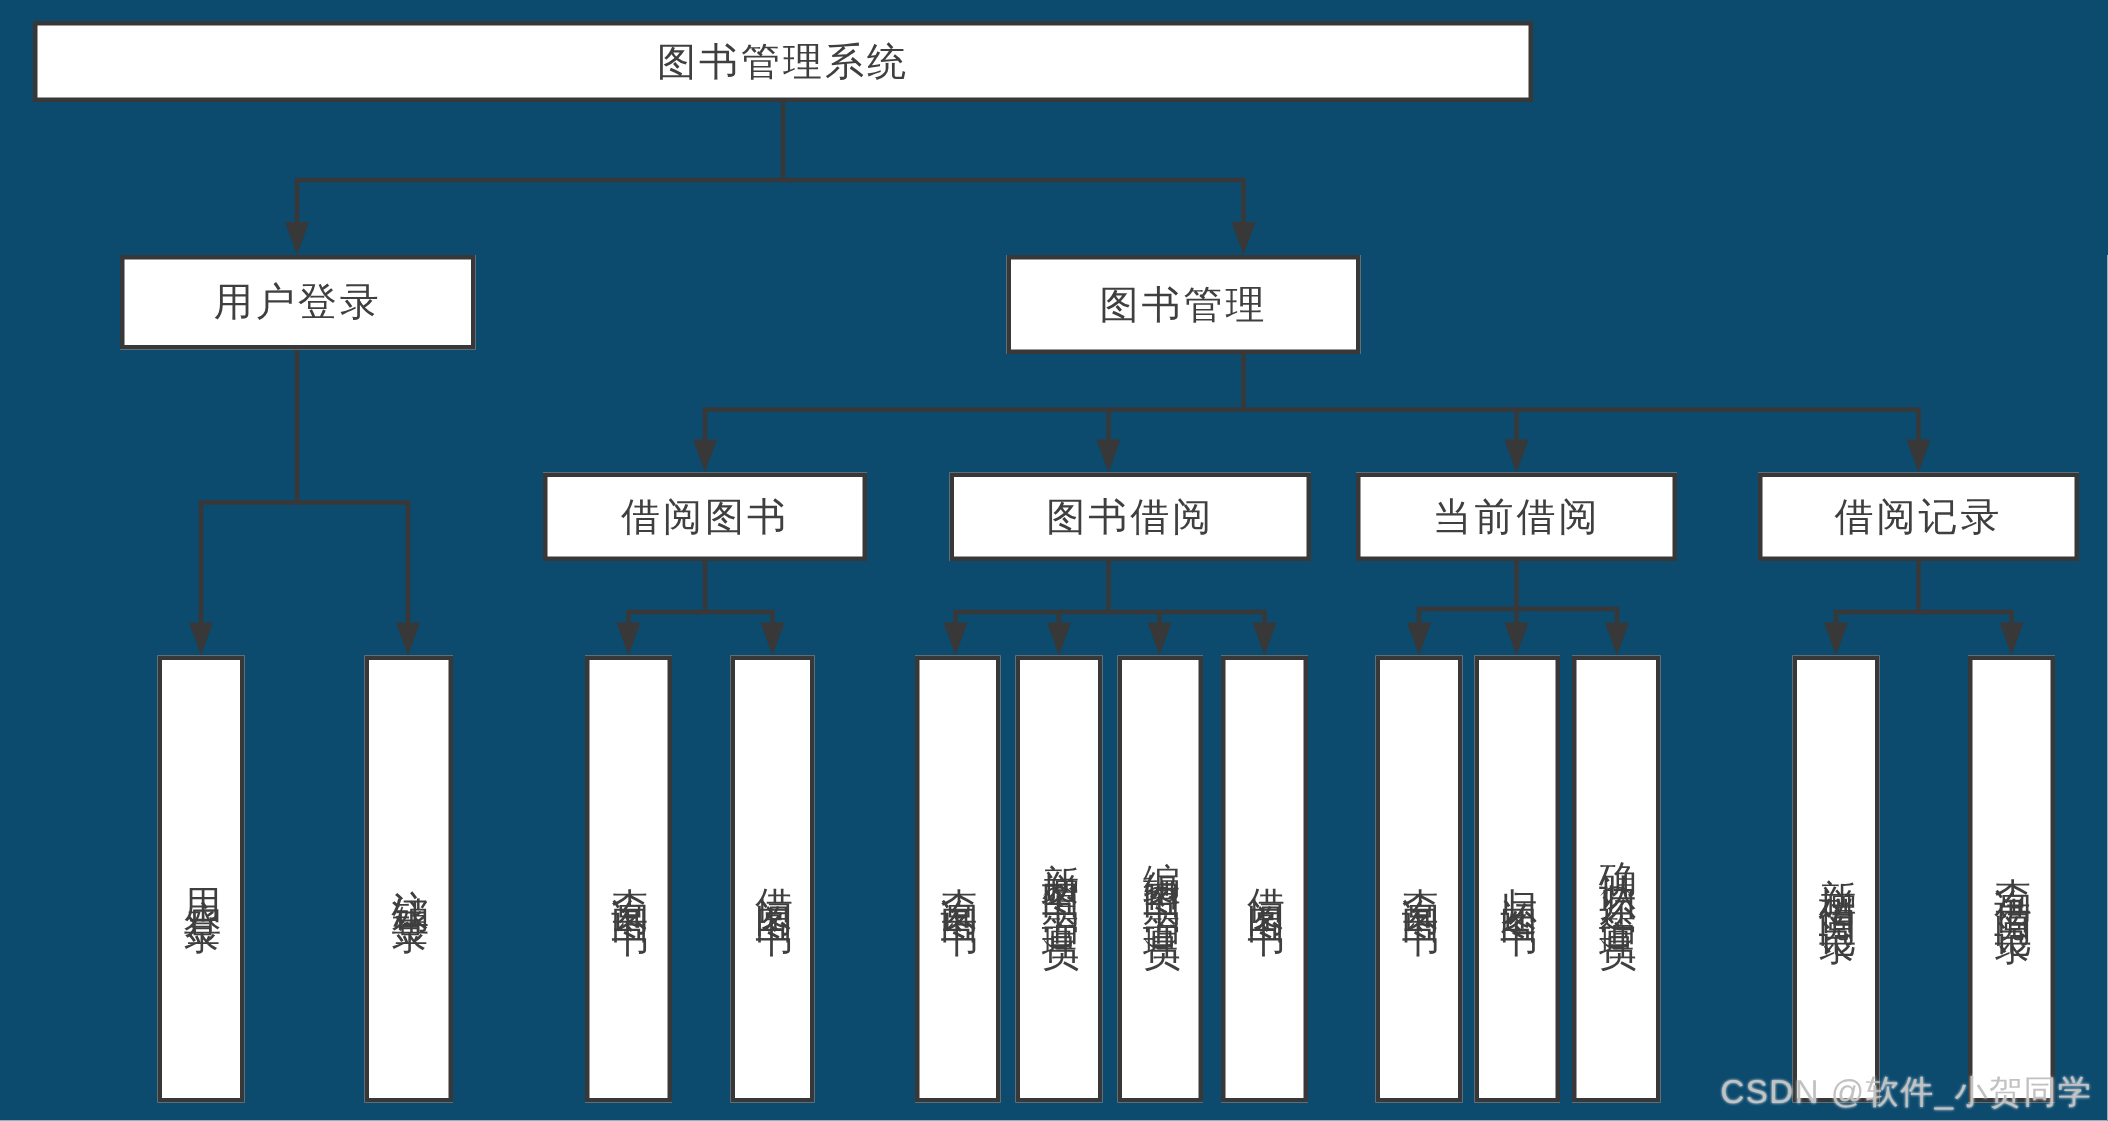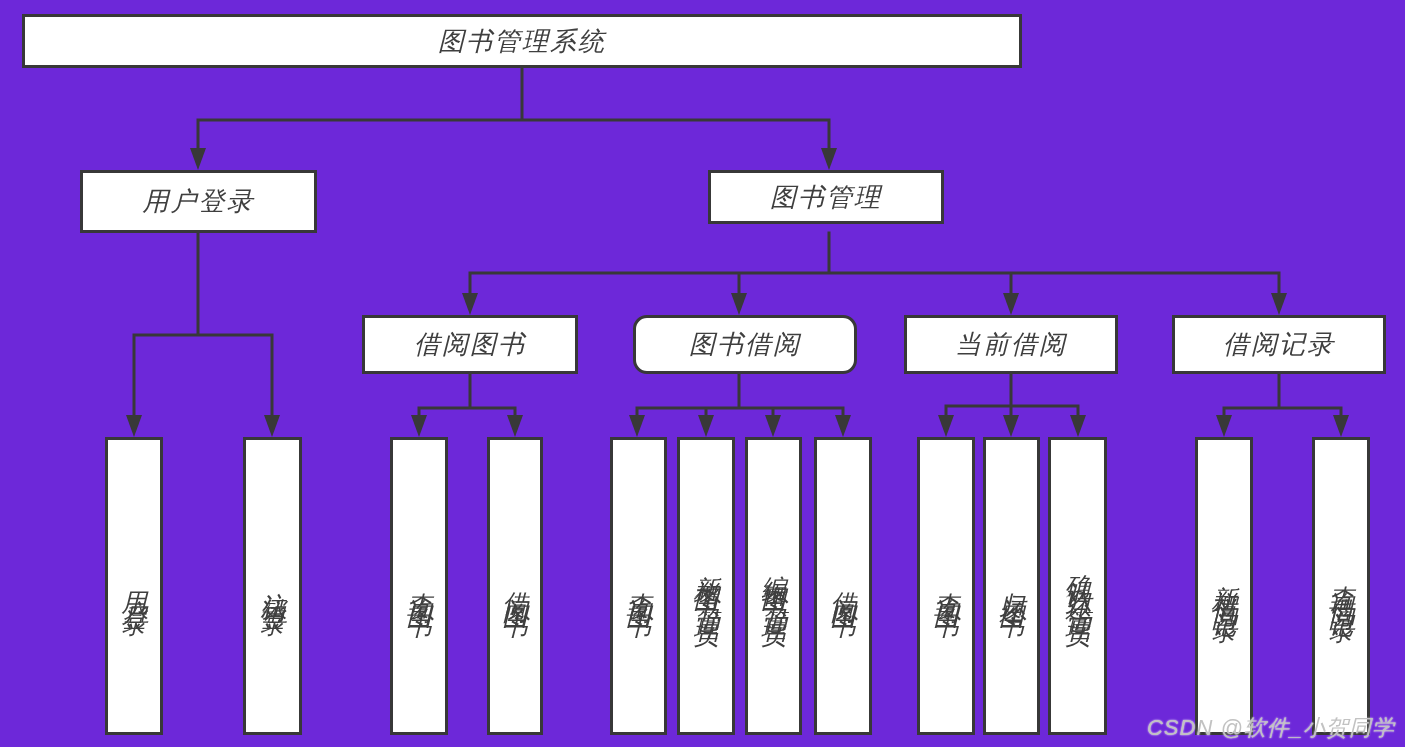--- a/index.html
+++ b/index.html
@@ -1,22 +1,21 @@
 <!DOCTYPE html>
 <html><head>
 <meta charset="utf-8">
 <style>
   html,body{margin:0;padding:0;background:#ffffff;}
   .stage{
     position:relative;
     width:1405px;height:747px;
-    background:#6d28d9;
+    background:#0c4a6e;
     font-family:"Liberation Sans","DejaVu Sans",sans-serif;
     overflow:hidden;
-    font-style:italic;
   }
   .stage svg{position:absolute;left:0;top:0;}
   .box{
     position:absolute;
     box-sizing:border-box;
     border:3px solid #383838;
     background:#ffffff;
     color:#3f3f3f;
     display:flex;
     align-items:center;
@@ -85,24 +84,24 @@
       <polygon points="1003,415 1019,415 1011,437"></polygon>
       <polygon points="1070,415 1086,415 1078,437"></polygon>
       <polygon points="1216,415 1232,415 1224,437"></polygon>
       <polygon points="1333,415 1349,415 1341,437"></polygon>
     </g>
   </svg>
 
   <div class="box" style="left:22px;top:14px;width:1000px;height:54px;">图书管理系统</div>
 
   <div class="box" style="left:80px;top:170px;width:237px;height:63px;">用户登录</div>
-  <div class="box" style="left:708px;top:170px;width:236px;height:54px;">图书管理</div>
+  <div class="box" style="left:671px;top:170px;width:236px;height:66px;">图书管理</div>
 
   <div class="box" style="left:362px;top:315px;width:216px;height:59px;">借阅图书</div>
-  <div class="box" style="left:633px;top:315px;width:224px;height:59px;border-radius:14px;">图书借阅</div>
+  <div class="box" style="left:633px;top:315px;width:241px;height:59px;">图书借阅</div>
   <div class="box" style="left:904px;top:315px;width:214px;height:59px;">当前借阅</div>
   <div class="box" style="left:1172px;top:315px;width:214px;height:59px;">借阅记录</div>
 
   <div class="box leaf" style="left:105px;top:437px;width:58px;height:298px;">用户登录</div>
   <div class="box leaf" style="left:243px;top:437px;width:59px;height:298px;">注销登录</div>
 
   <div class="box leaf" style="left:390px;top:437px;width:58px;height:298px;">查询图书</div>
   <div class="box leaf" style="left:487px;top:437px;width:56px;height:298px;">借阅图书</div>
 
   <div class="box leaf" style="left:610px;top:437px;width:57px;height:298px;">查询图书</div>

